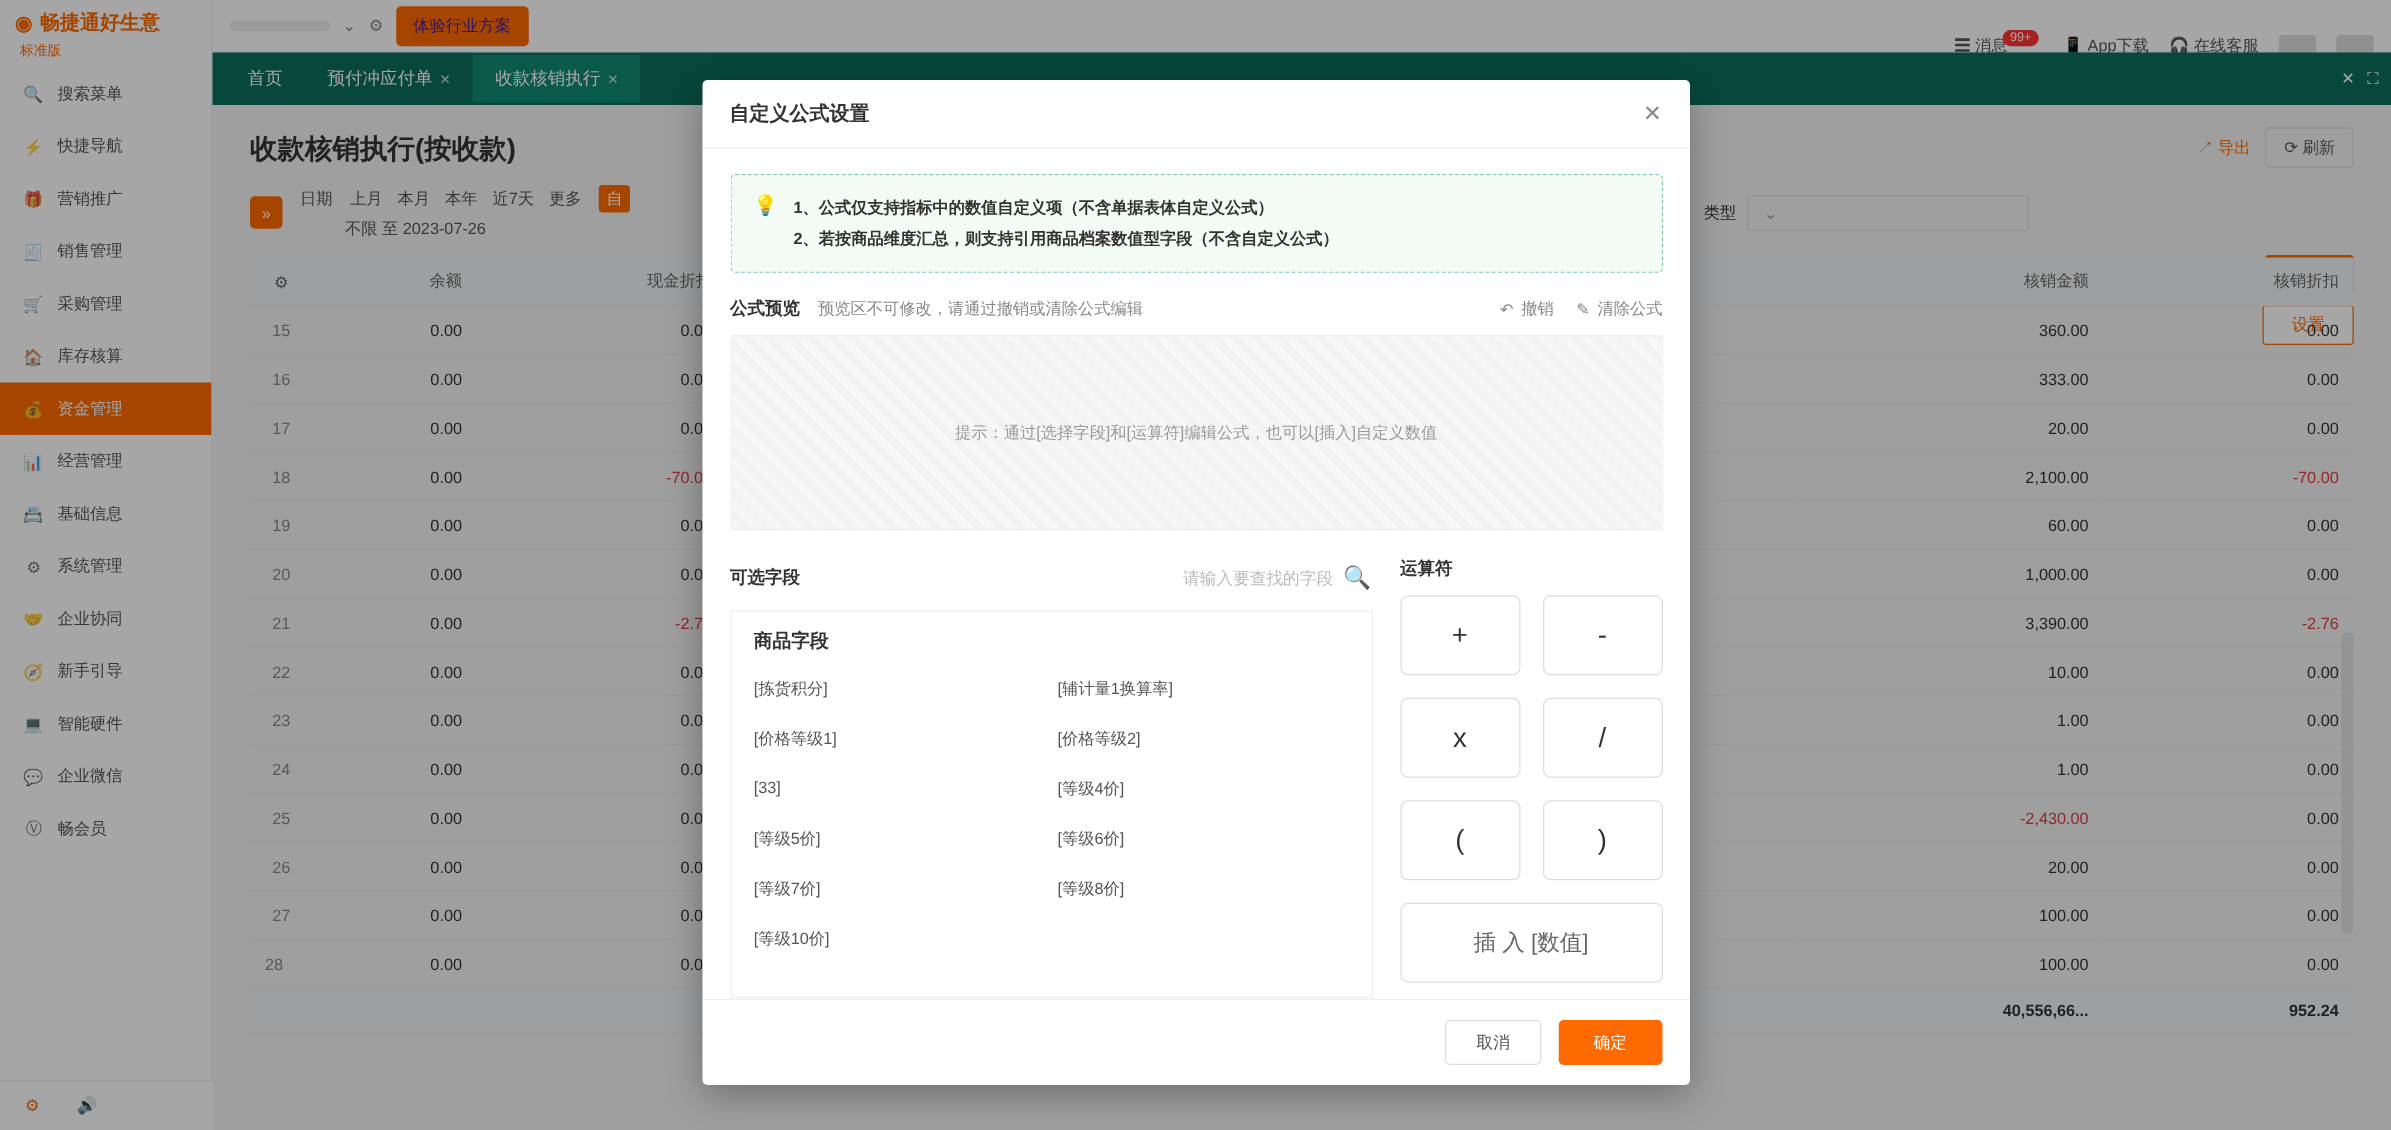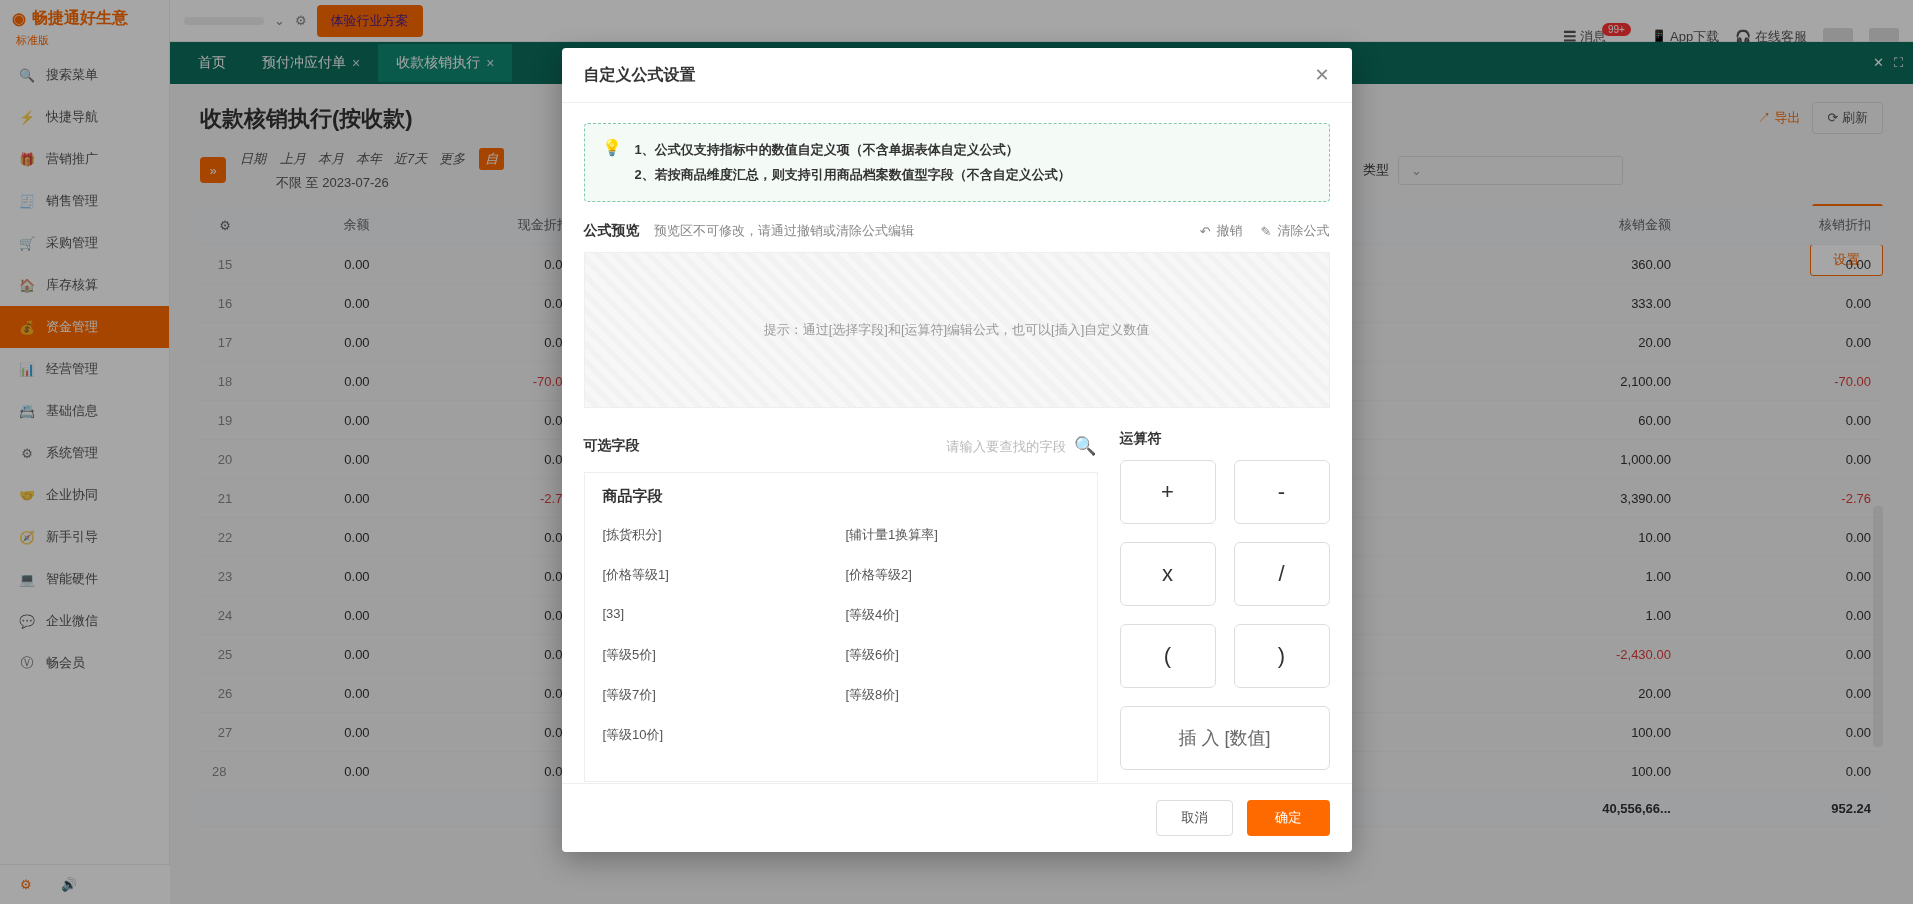--- a/index.html
+++ b/index.html
@@ -50,21 +50,21 @@
   table.data td.num { text-align:right;}
   table.data th.num { text-align:right;}
   .neg { color:#e03b3b;}
   .link { color:#0b6e5d; cursor:pointer;}
   tfoot td { background:#f3f5f7; font-weight:600;}
 
   
   .mask { position:absolute; inset:0; background:rgba(0,0,0,0.35);}
 
   
-  .modal { position:absolute; top:48px; left:50%; transform:translateX(-50%); width:790px; background:#fff; border-radius:4px; box-shadow:0 8px 30px rgba(0,0,0,.3); display:flex; flex-direction:column;}
+  .modal { position:absolute; top:64px; left:50%; transform:translateX(-50%); width:790px; background:#fff; border-radius:4px; box-shadow:0 8px 30px rgba(0,0,0,.3); display:flex; flex-direction:column;}
   .modal-head { display:flex; align-items:center; justify-content:space-between; padding:16px 22px; border-bottom:1px solid #eee;}
   .modal-title { font-size:16px; font-weight:600;}
   .modal-close { color:#888; font-size:18px; cursor:pointer;}
   .modal-body { padding:20px 22px 10px; overflow:auto; max-height:680px; position:relative;}
   .tip-box { border:1px dashed #7fc9a8; background:#f4fbf6; border-radius:4px; padding:14px 18px; display:flex; gap:12px; align-items:flex-start;}
   .tip-ico { color:#e3a33b; font-size:16px;}
   .tip-lines { font-weight:600; line-height:1.9;}
   .section-row { display:flex; align-items:center; justify-content:space-between; margin-top:20px;}
   .section-title { font-weight:600; font-size:14px;}
   .section-hint { color:#888;}
@@ -215,21 +215,21 @@
     <span class="btn-export">↗ <span>导出</span></span>
     <span class="btn-refresh">⟳ <span>刷新</span></span>
   </div>
   <div style="position:absolute; right:30px; top:120px; display:flex; flex-direction:column; gap:10px; align-items:flex-end;">
     <button class="btn-query">查询</button>
     <button class="btn-outline">设置</button>
   </div>
   <div class="toolbar">
     <div class="collapse-btn">»</div>
     <div style="display:flex;flex-direction:column;gap:4px;">
-      <div style="display:flex;gap:14px;align-items:center;font-style:italic;">
+      <div style="display:flex;gap:14px;align-items:center;">
         <span class="filter-label">日期</span>
         <span id="flinks" style="display:flex;gap:12px;">
             <span class="filter-link">上月</span>
             <span class="filter-link">本月</span>
             <span class="filter-link">本年</span>
             <span class="filter-link">近7天</span>
             <span class="filter-link">更多</span>
           </span>
         <span class="filter-link cust">自</span>
       </div>

